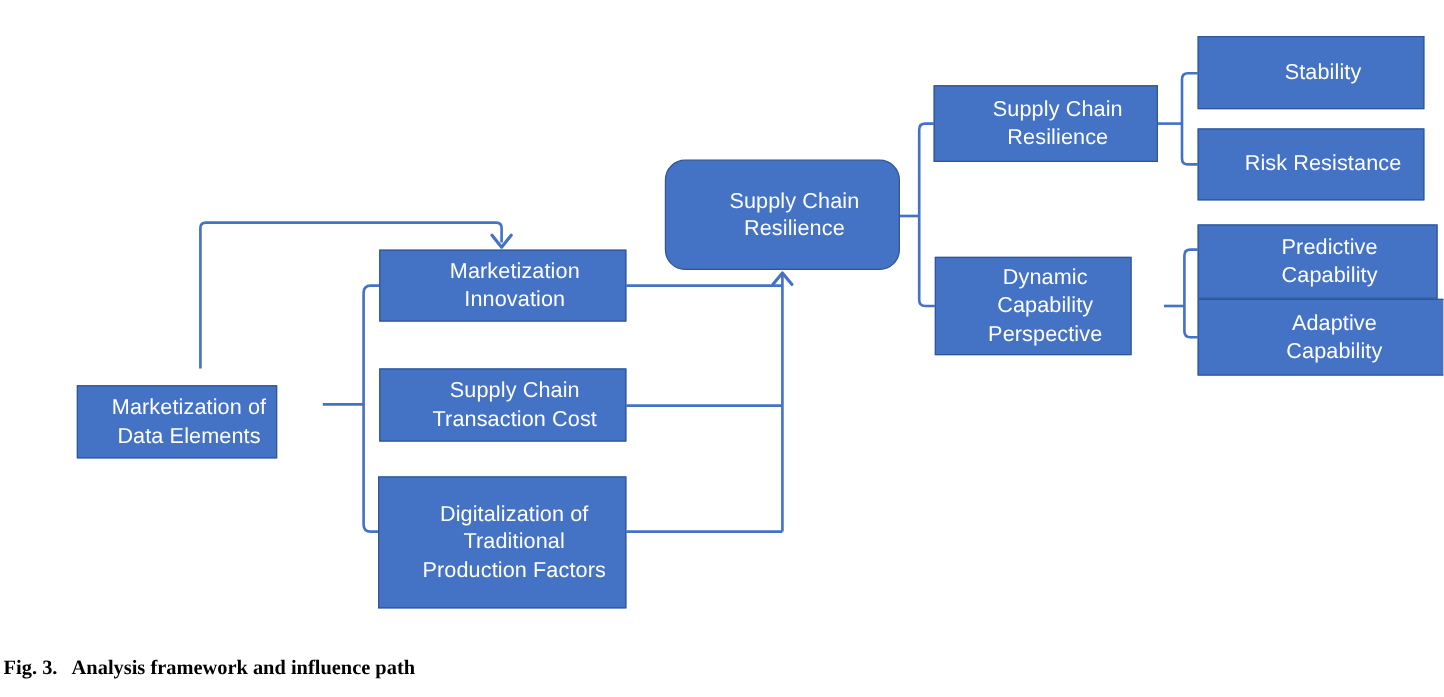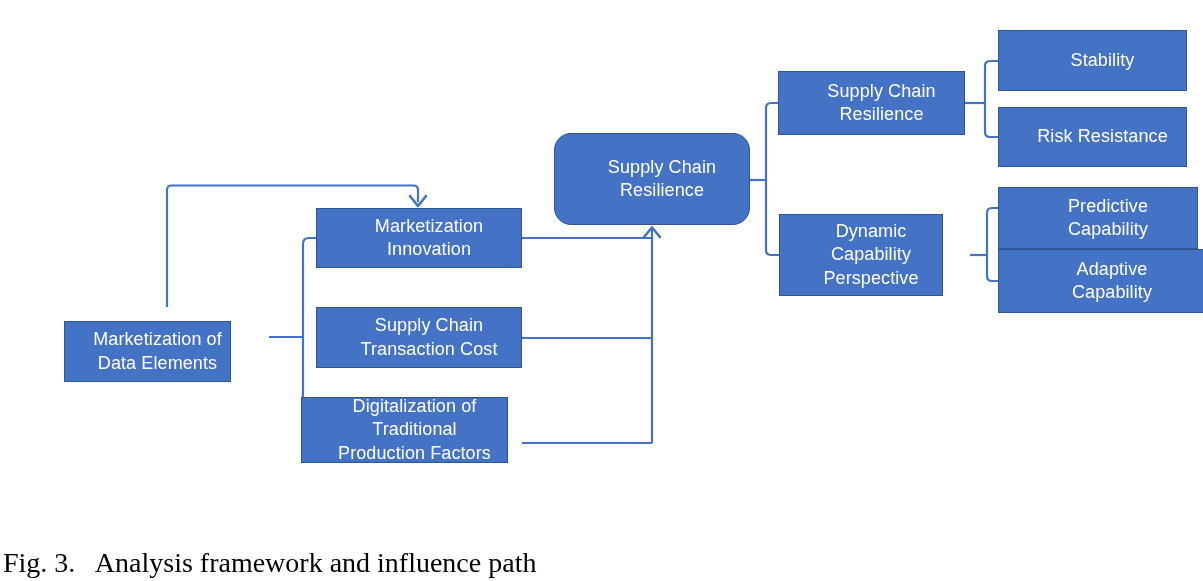--- a/index.html
+++ b/index.html
@@ -50,23 +50,24 @@
     line-height: 1.28;
     letter-spacing: 0.1px;
     padding-left: 20px;
   }
   .node.rounded { border-radius: 17px; }
   .caption {
     position: absolute;
     left: 3px;
     top: 547px;
     font-family: "Liberation Serif", serif;
-    font-size: 28px;
+    font-size: 17px;
     color: var(--caption-color);
     white-space: pre;
+    font-weight: bold;
   }
 </style>
 </head>
 <body>
 
 <div class="canvas">
 
   <svg class="connector-layer" viewBox="0 0 1203 581" aria-hidden="true">
 
     <path d="M 167 307 L 167 190 Q 167 185.5 171.5 185.5 L 413.5 185.5 Q 418 185.5 418 190 L 418 202"></path>
@@ -93,21 +94,21 @@
 
   <div class="node" style="left:64px; top:321px; width:167px; height:61px;">Marketization of
 Data Elements</div>
 
   <div class="node" style="left:316px; top:208px; width:206px; height:60px;">Marketization
 Innovation</div>
 
   <div class="node" style="left:316px; top:307px; width:206px; height:61px;">Supply Chain
 Transaction Cost</div>
 
-  <div class="node" style="left:301px; top:397px; width:207px; height:66px;">Digitalization of
+  <div class="node" style="left:315px; top:397px; width:207px; height:110px;">Digitalization of
 Traditional
 Production Factors</div>
 
   <div class="node rounded" style="left:554px; top:133px; width:196px; height:92px;">Supply Chain
 Resilience</div>
 
   <div class="node" style="left:778px; top:71px; width:187px; height:64px;">Supply Chain
 Resilience</div>
 
   <div class="node" style="left:779px; top:214px; width:164px; height:82px;">Dynamic

